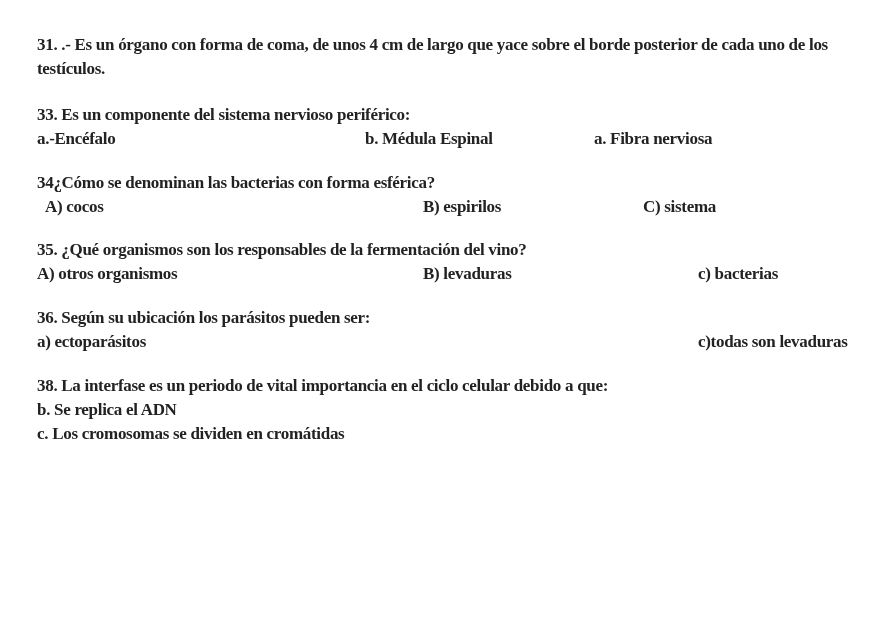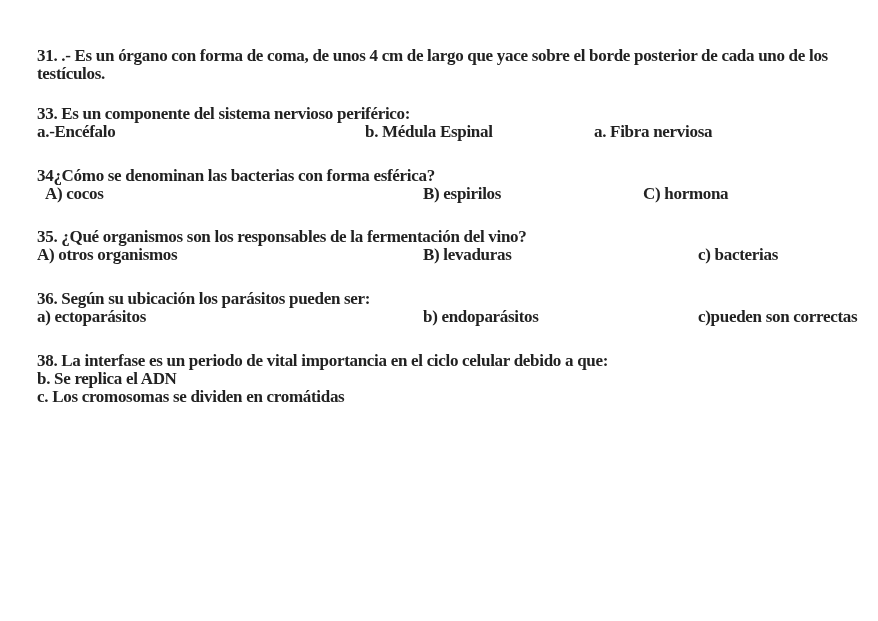--- a/index.html
+++ b/index.html
@@ -5,26 +5,26 @@
   html, body {
     margin: 0;
     padding: 0;
     background: #ffffff;
   }
   .page {
     position: relative;
     width: 878px;
     height: 621px;
     box-sizing: border-box;
-    padding: 47px 8px 0 37px;
+    padding: 33px 8px 0 37px;
     background: #ffffff;
     font-family: "Liberation Serif", "DejaVu Serif", serif;
     font-weight: bold;
     font-size: 17px;
-    line-height: 18px;
+    line-height: 24px;
     letter-spacing: -0.3px;
     color: #222222;
     overflow: hidden;
   }
   .question-block {
     margin-bottom: 22px;
   }
   .question-block:last-child {
     margin-bottom: 0;
     margin-top: 16px;
@@ -62,39 +62,38 @@
       <span class="opt" style="left:328px">b. Médula Espinal</span>
       <span class="opt" style="left:557px">a. Fibra nerviosa</span>
     </div>
   </div>
 
   <div class="question-block">
     <div class="q-text">34¿Cómo se denominan las bacterias con forma esférica?</div>
     <div class="opts-row">
       <span class="opt" style="left:8px">A) cocos</span>
       <span class="opt" style="left:386px">B) espirilos</span>
-      <span class="opt" style="left:606px">C) hormona</span>
+      <span class="opt" style="left:606px">C) sistema</span>
     </div>
   </div>
 
   <div class="question-block">
     <div class="q-text">35. ¿Qué organismos son los responsables de la fermentación del vino?</div>
     <div class="opts-row">
       <span class="opt" style="left:0px">A) otros organismos</span>
       <span class="opt" style="left:386px">B) levaduras</span>
       <span class="opt" style="left:661px">c) bacterias</span>
     </div>
   </div>
 
   <div class="question-block">
     <div class="q-text">36. Según su ubicación los parásitos pueden ser:</div>
     <div class="opts-row">
       <span class="opt" style="left:0px">a) ectoparásitos</span>
-      <span class="opt" style="left:386px">b) endoparásitos</span>
-      <span class="opt" style="left:661px">c)pueden son correctas</span>
+      <span class="opt" style="left:661px">c)todas son levaduras</span>
     </div>
   </div>
 
 
   <div class="question-block">
     <div class="q-text">38. La interfase es un periodo de vital importancia en el ciclo celular debido a que:</div>
     <div class="opt-line">b. Se replica el ADN</div>
     <div class="opt-line">c. Los cromosomas se dividen en cromátidas</div>
   </div>
 

